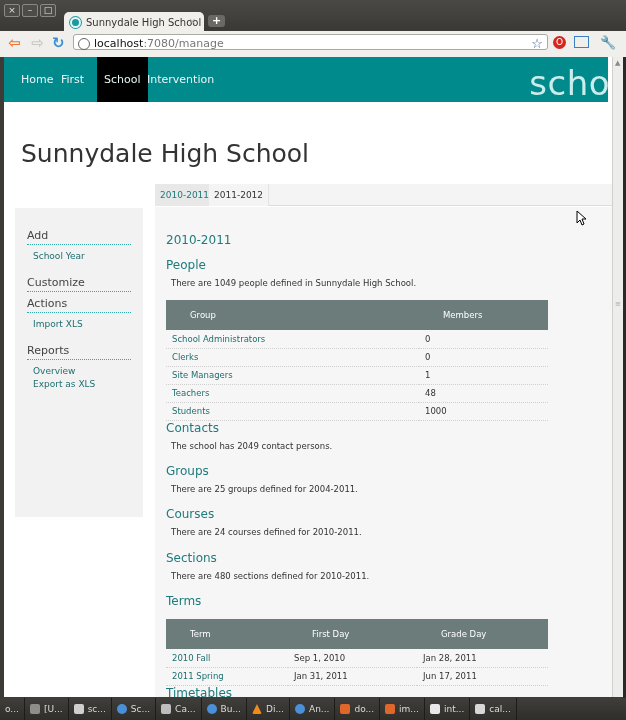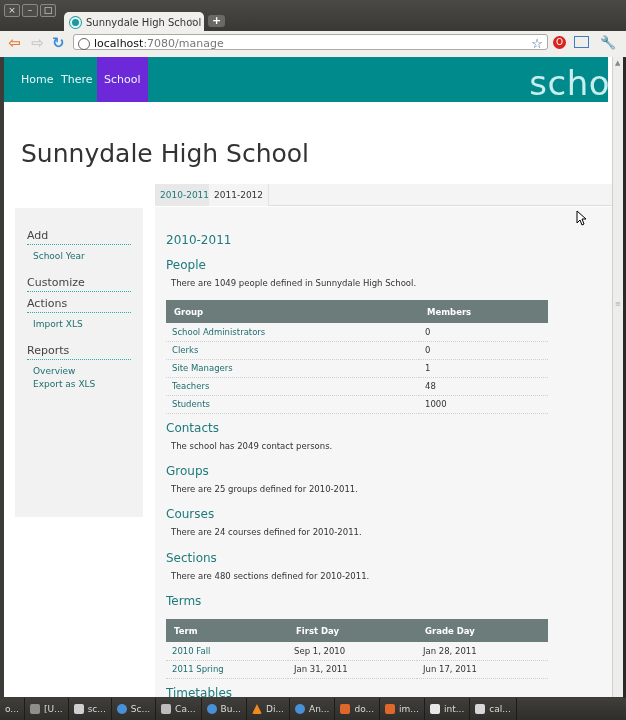--- a/index.html
+++ b/index.html
@@ -31,21 +31,21 @@
   
   .viewport { position: absolute; left: 4px; top: 57px; width: 608px; height: 640px; background: #ffffff; overflow: hidden; }
   .scrollbar { position: absolute; left: 612px; top: 57px; width: 11px; height: 640px; background: #ededeb; border-left: 1px solid #d0d0cc; }
   .scroll-up { position: absolute; top: 2px; left: 2px; font-size: 7px; color: #888; }
   .scroll-grip { position: absolute; top: 243px; left: 2px; font-size: 7px; color: #aaa; }
   .win-edge { position: absolute; left: 623px; top: 57px; width: 3px; height: 641px; background: #2b2a27; }
 
   
   .site-nav { position: absolute; left: 0; top: 0; width: 604px; height: 45px; background: #008a8c; }
   .nav-item { position: absolute; top: 0; height: 45px; line-height: 46px; font-size: 11px; color: #e8f6f6; padding: 0 7px; }
-  .nav-item.active { background: #6d28d9; }
+  .nav-item.active { background: #000000; }
   .brand { position: absolute; right: -2px; top: 6px; font-size: 34px; color: #c9ecec; letter-spacing: 0.5px; }
   .subbar { position: absolute; left: 11px; top: 45px; width: 600px; height: 18px; background: #4a5554; border-radius: 0 0 0 4px; }
   .subbar-user { position: absolute; right: 6px; top: 3px; font-size: 9px; color: #e6e6e6; }
 
   .page-title { position: absolute; left: 17px; top: 82px; font-size: 25px; color: #333; font-weight: normal; }
 
   
   .sidebar { position: absolute; left: 11px; top: 151px; width: 128px; height: 309px; background: #f2f2f2; padding: 21px 12px 0 12px; }
   .side-head { font-size: 11px; color: #444; padding-bottom: 2px; border-bottom: 1px dotted #33aaaa; margin-bottom: 5px; }
   .side-list { list-style: none; padding-left: 6px; margin-bottom: 13px; }
@@ -56,21 +56,21 @@
   .year-tab { position: absolute; top: 0; height: 22px; line-height: 23px; font-size: 9px; padding: 0 5px; color: #333; }
   .year-tab.active { background: #e8e8e8; color: #1e7a7c; }
   .year-tab.tab2 { background: #f4f4f4; border-right: 1px solid #e3e3e3; }
   .main { position: absolute; left: 151px; top: 150px; width: 457px; height: 500px; background: #f6f6f6; padding: 0 12px; }
   .main-inner { position: absolute; left: 11px; top: 0; width: 385px; }
   .h-year { position: absolute; top: 26px; font-size: 12px; color: #1e7a7c; }
   .h-sec { position: absolute; font-size: 12px; color: #1e7a7c; }
   .p-sec { position: absolute; left: 5px; font-size: 8.5px; color: #333; }
 
   table.grid { position: absolute; width: 382px; border-collapse: collapse; font-size: 8.5px; }
-  table.grid th { background: #6b7c7b; color: #fff; text-align: left; font-weight: bold; height: 23px; padding: 0 8px; }
+  table.grid th { background: #6b7c7b; color: #fff; text-align: left; font-weight: normal; height: 30px; padding: 0 24px; }
   table.grid td { height: 18px; padding: 0 6px; border-bottom: 1px dotted #cfcfcf; color: #333; }
   table.grid td.link { color: #1e6e70; }
 
   
   .cursor { position: absolute; left: 575px; top: 210px; width: 0; height: 0; }
   .cursor svg { display: block; }
 
   
   .taskbar { position: absolute; left: 0; top: 698px; width: 626px; height: 22px; background: linear-gradient(#3f3e3a, #2f2e2b); display: flex; align-items: center; }
   .task { height: 22px; display: flex; align-items: center; font-size: 9px; color: #dcdcd8; padding: 0 5px; border-right: 1px solid #1d1c1a; white-space: nowrap; }
@@ -104,22 +104,23 @@
       <span class="star">☆</span>
     </div>
     <span class="tb-icon opera">O</span>
     <span class="tb-icon frame"></span>
     <span class="tb-icon wrench">🔧</span>
   </div>
 
   <div class="viewport">
     <div class="site-nav">
       <span class="nav-item" style="left:10px">Home</span>
-      <span class="nav-item" style="left:50px">There</span>
+      <span class="nav-item" style="left:50px">First</span>
       <span class="nav-item active" style="left:93px">School</span>
+      <span class="nav-item" style="left:136px">Intervention</span>
       <span class="brand">scho</span>
     </div>
 
     <h1 class="page-title">Sunnydale High School</h1>
 
     <div class="sidebar">
       <div class="side-head">Add</div>
       <ul class="side-list">
         <li>School Year</li>
       </ul>
@@ -174,21 +175,21 @@
               <td class="link">Students</td>
               <td>1000</td>
             </tr>
           </tbody>
         </table>
 
         <div class="h-sec" style="top:214px">Contacts</div>
         <div class="p-sec" style="top:234px">The school has 2049 contact persons.</div>
 
         <div class="h-sec" style="top:257px">Groups</div>
-        <div class="p-sec" style="top:277px">There are 25 groups defined for 2010-2011.</div>
+        <div class="p-sec" style="top:277px">There are 25 groups defined for 2004-2011.</div>
 
         <div class="h-sec" style="top:300px">Courses</div>
         <div class="p-sec" style="top:320px">There are 24 courses defined for 2010-2011.</div>
 
         <div class="h-sec" style="top:344px">Sections</div>
         <div class="p-sec" style="top:364px">There are 480 sections defined for 2010-2011.</div>
 
         <div class="h-sec" style="top:387px">Terms</div>
         <table class="grid" style="top:412px">
           <thead>

